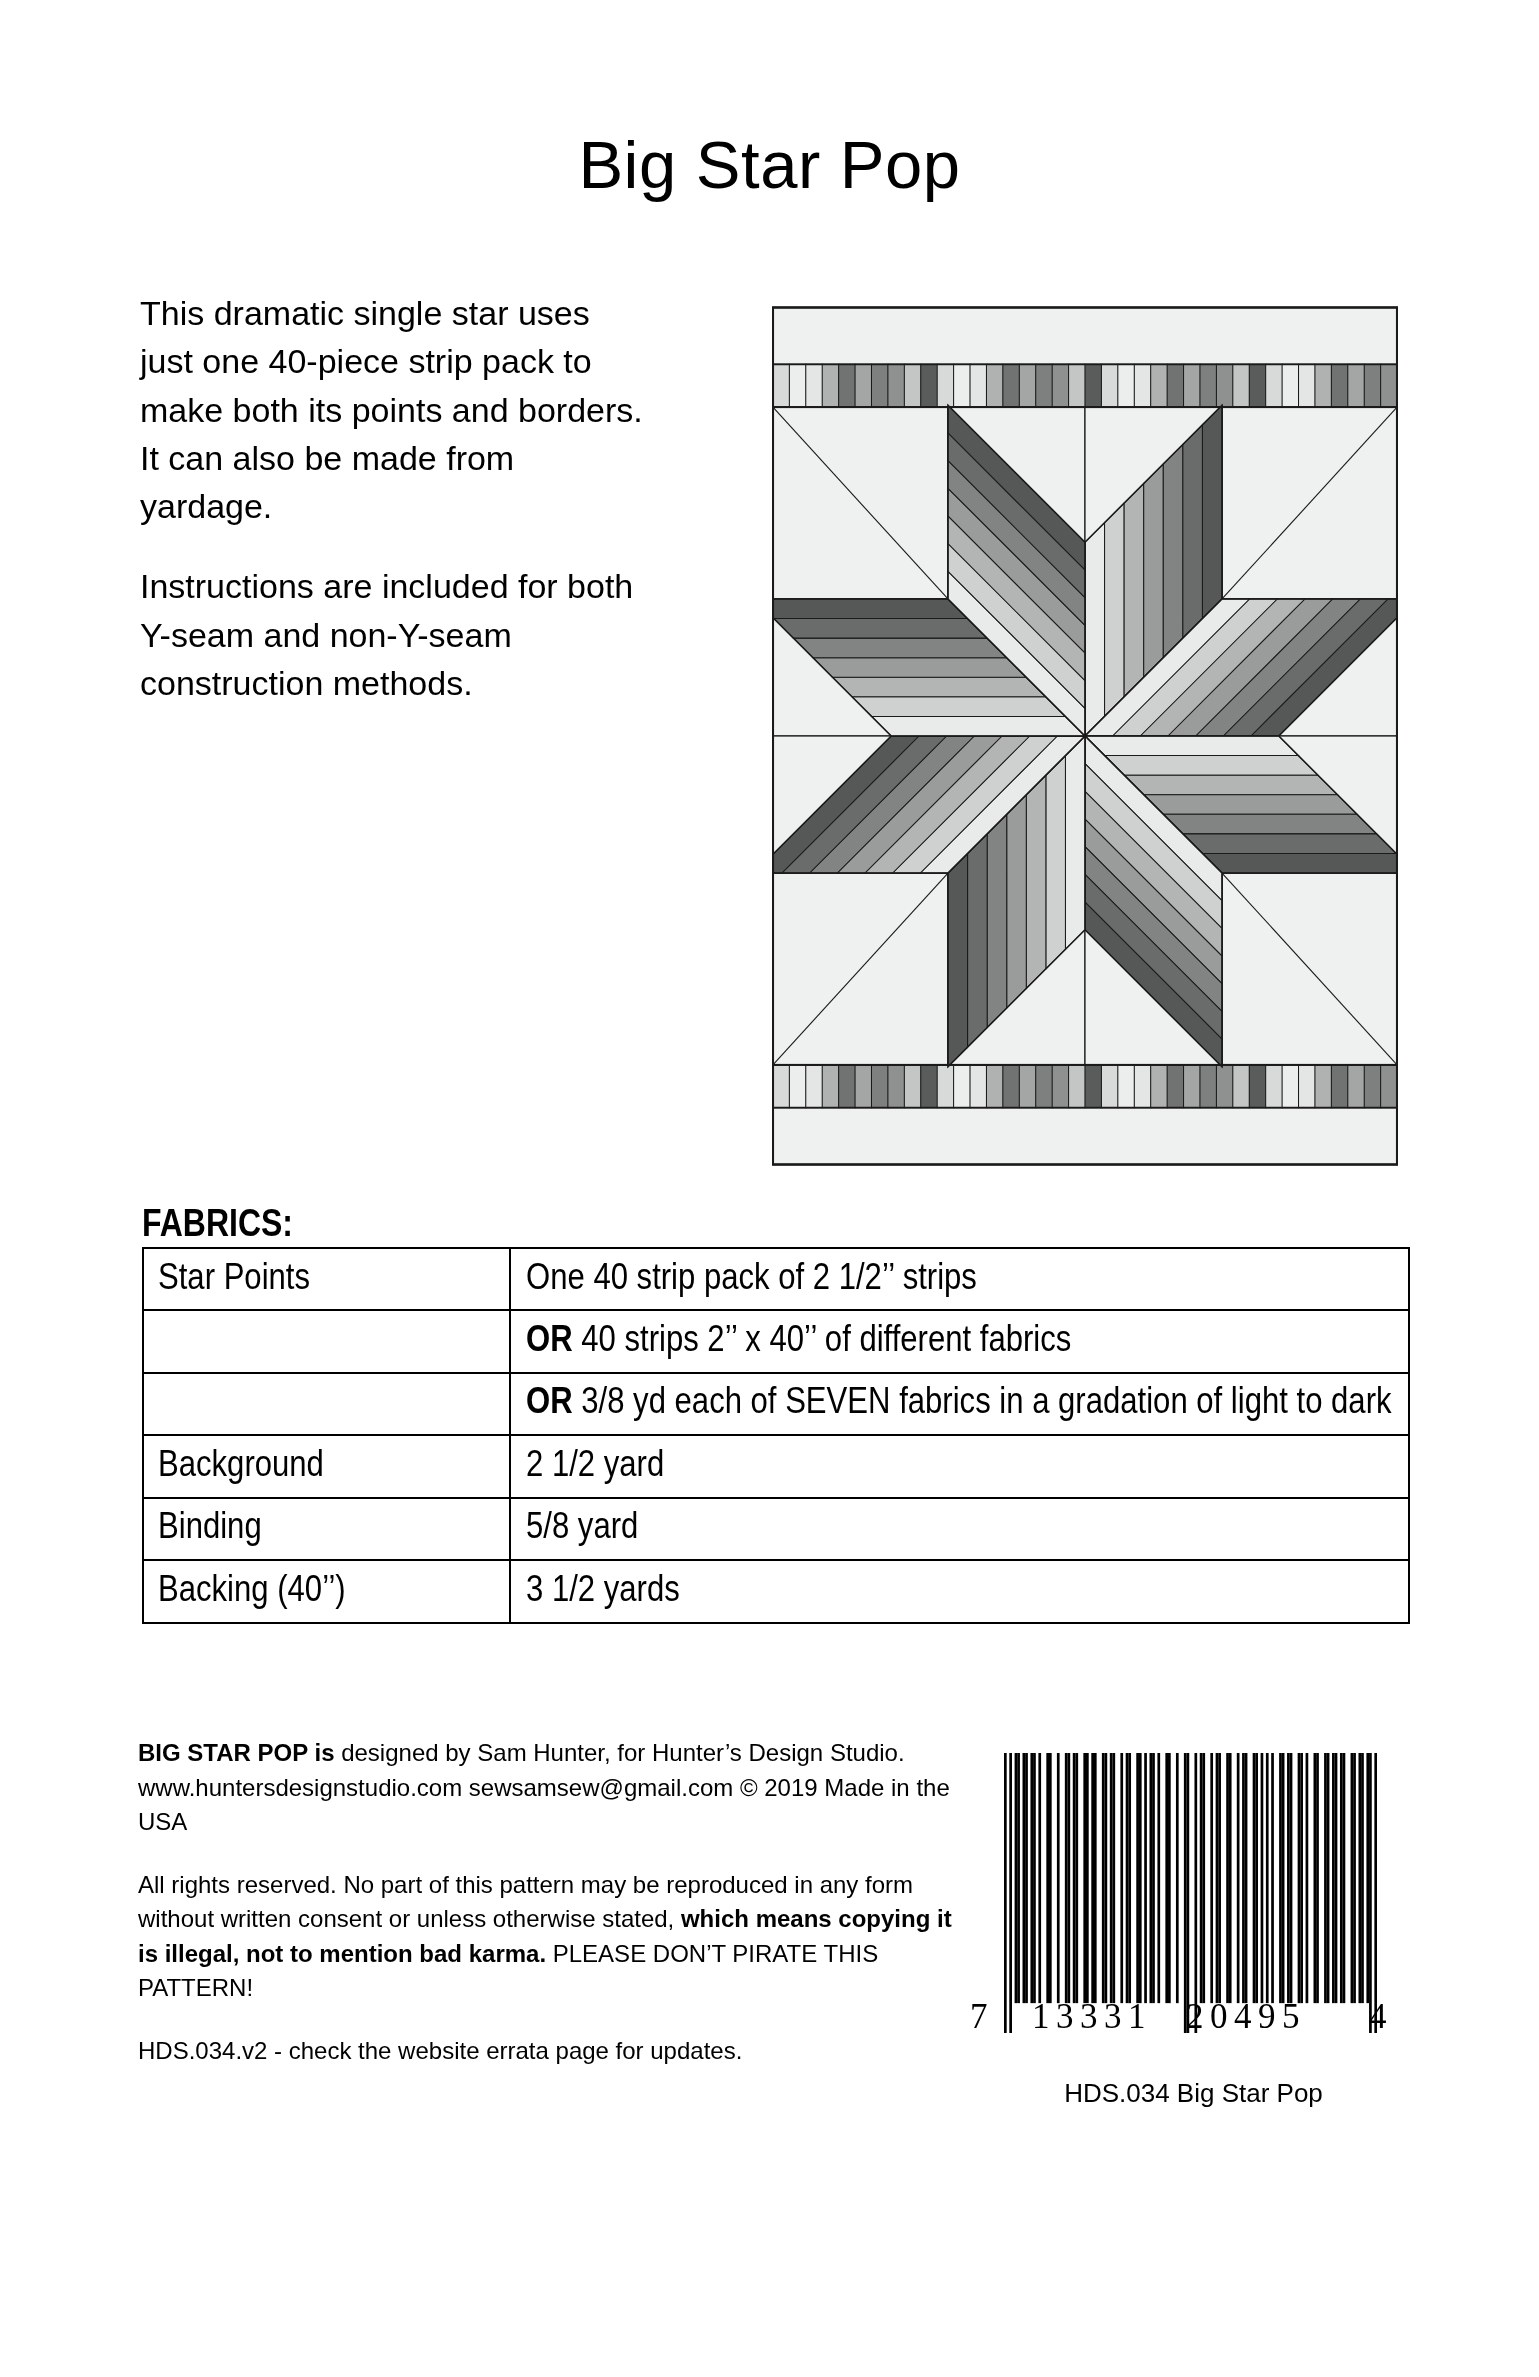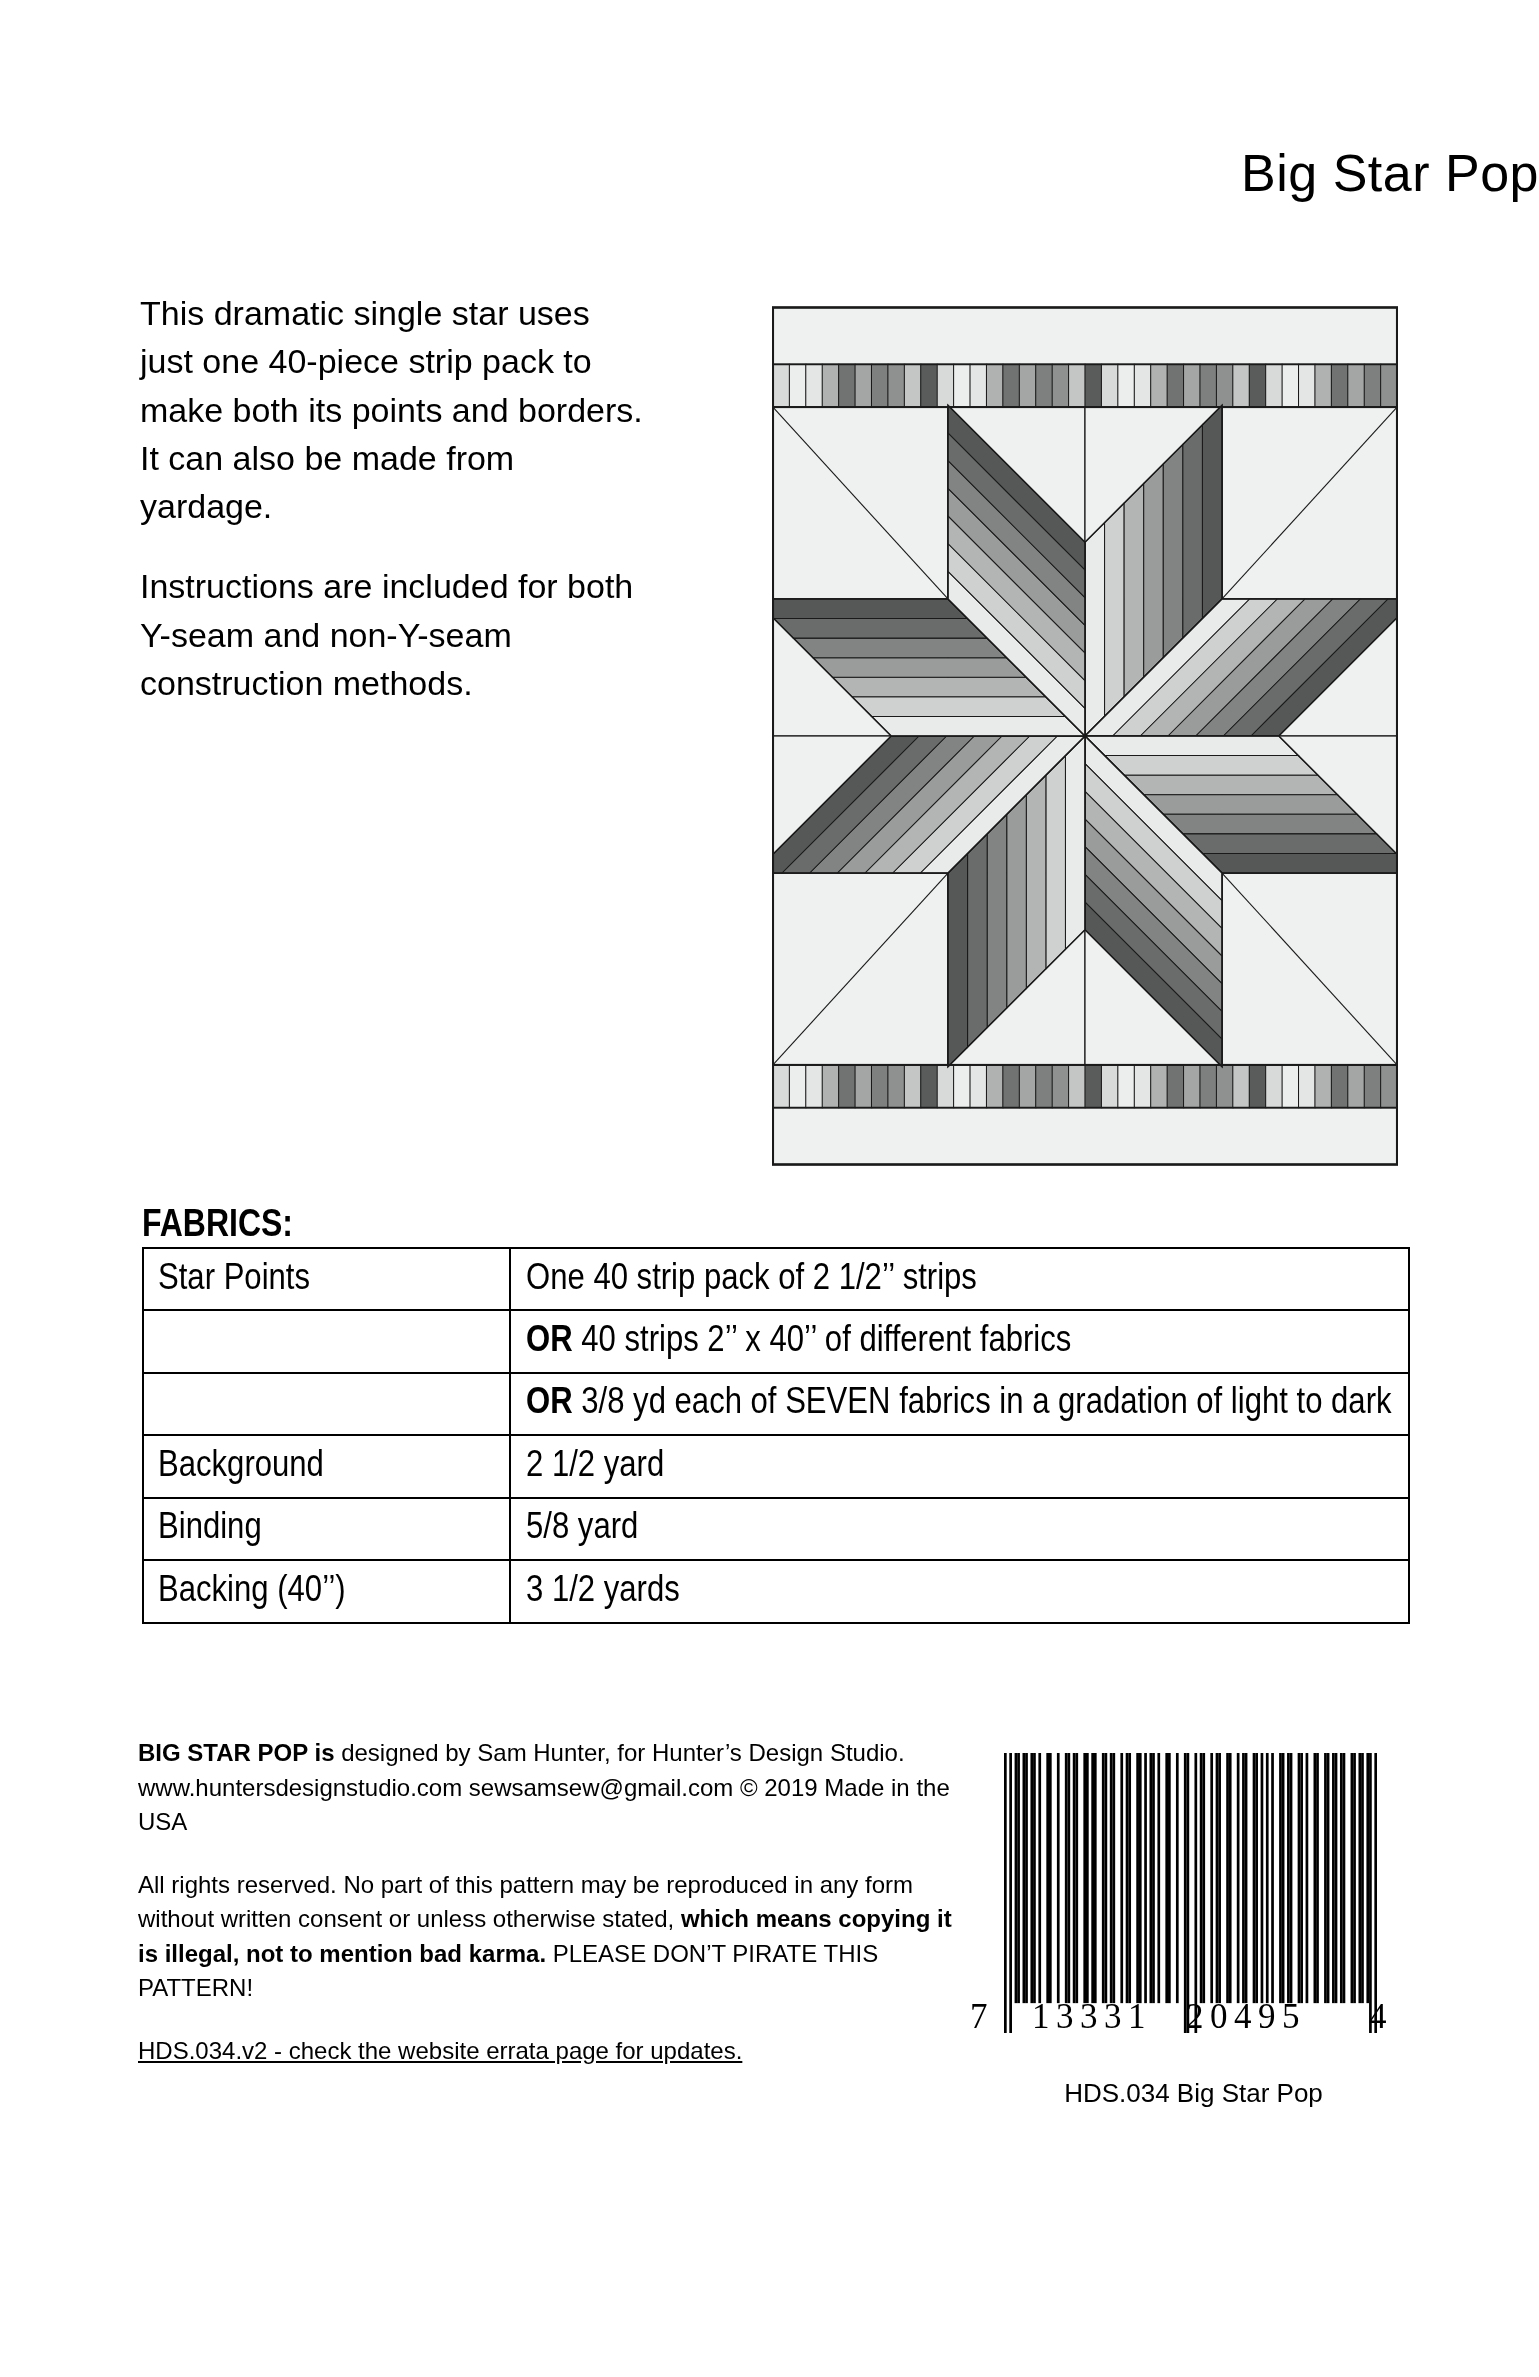--- a/index.html
+++ b/index.html
@@ -9,26 +9,25 @@
     font-family:"Liberation Sans", sans-serif;
     color:#000000;
     position:relative;
     overflow:hidden;
   }
   .page { position:absolute; inset:0; }
 
   
   #title {
     position:absolute; left:0; top:131px; width:1539px;
-    text-align:right;
-    font-size:52px;
+    text-align:center;
+    font-size:67px;
     font-weight:400;
     letter-spacing:0.5px;
     line-height:1;
-    margin-top:16px;
   }
 
   
   #intro {
     position:absolute; left:140px; top:289px; width:503px;
     font-size:34px;
     line-height:1.42;
     font-weight:400;
   }
   #intro p { margin:0 0 32px 0; }
@@ -65,21 +64,21 @@
   }
   #fabrics-table td.label { width:336px;padding-left:14px; }
   #fabrics-table b { font-weight:700; }
 
   
   #footer-text {
     position:absolute; left:138px; top:1736px; width:839px;
     font-size:24px; line-height:1.44;
   }
   #footer-text p { margin:0 0 28px 0; }
-  #footer-text p:last-child { margin-bottom:0;text-decoration:underline; }
+  #footer-text p:last-child { margin-bottom:0; }
   #footer-text b { font-weight:700; }
 
   
   #barcode-block { position:absolute; left:970px; top:1753px; width:447px; }
   #barcode-bars { height:280px; width:373px; margin-left:34px; display:block; }
   #barcode-digits {
     position:relative; width:447px; margin-top:-39px;
     height:43px; font-size:35px; font-family:"Liberation Serif", serif;
   }
   #barcode-digits span { position:absolute; bottom:0; }

